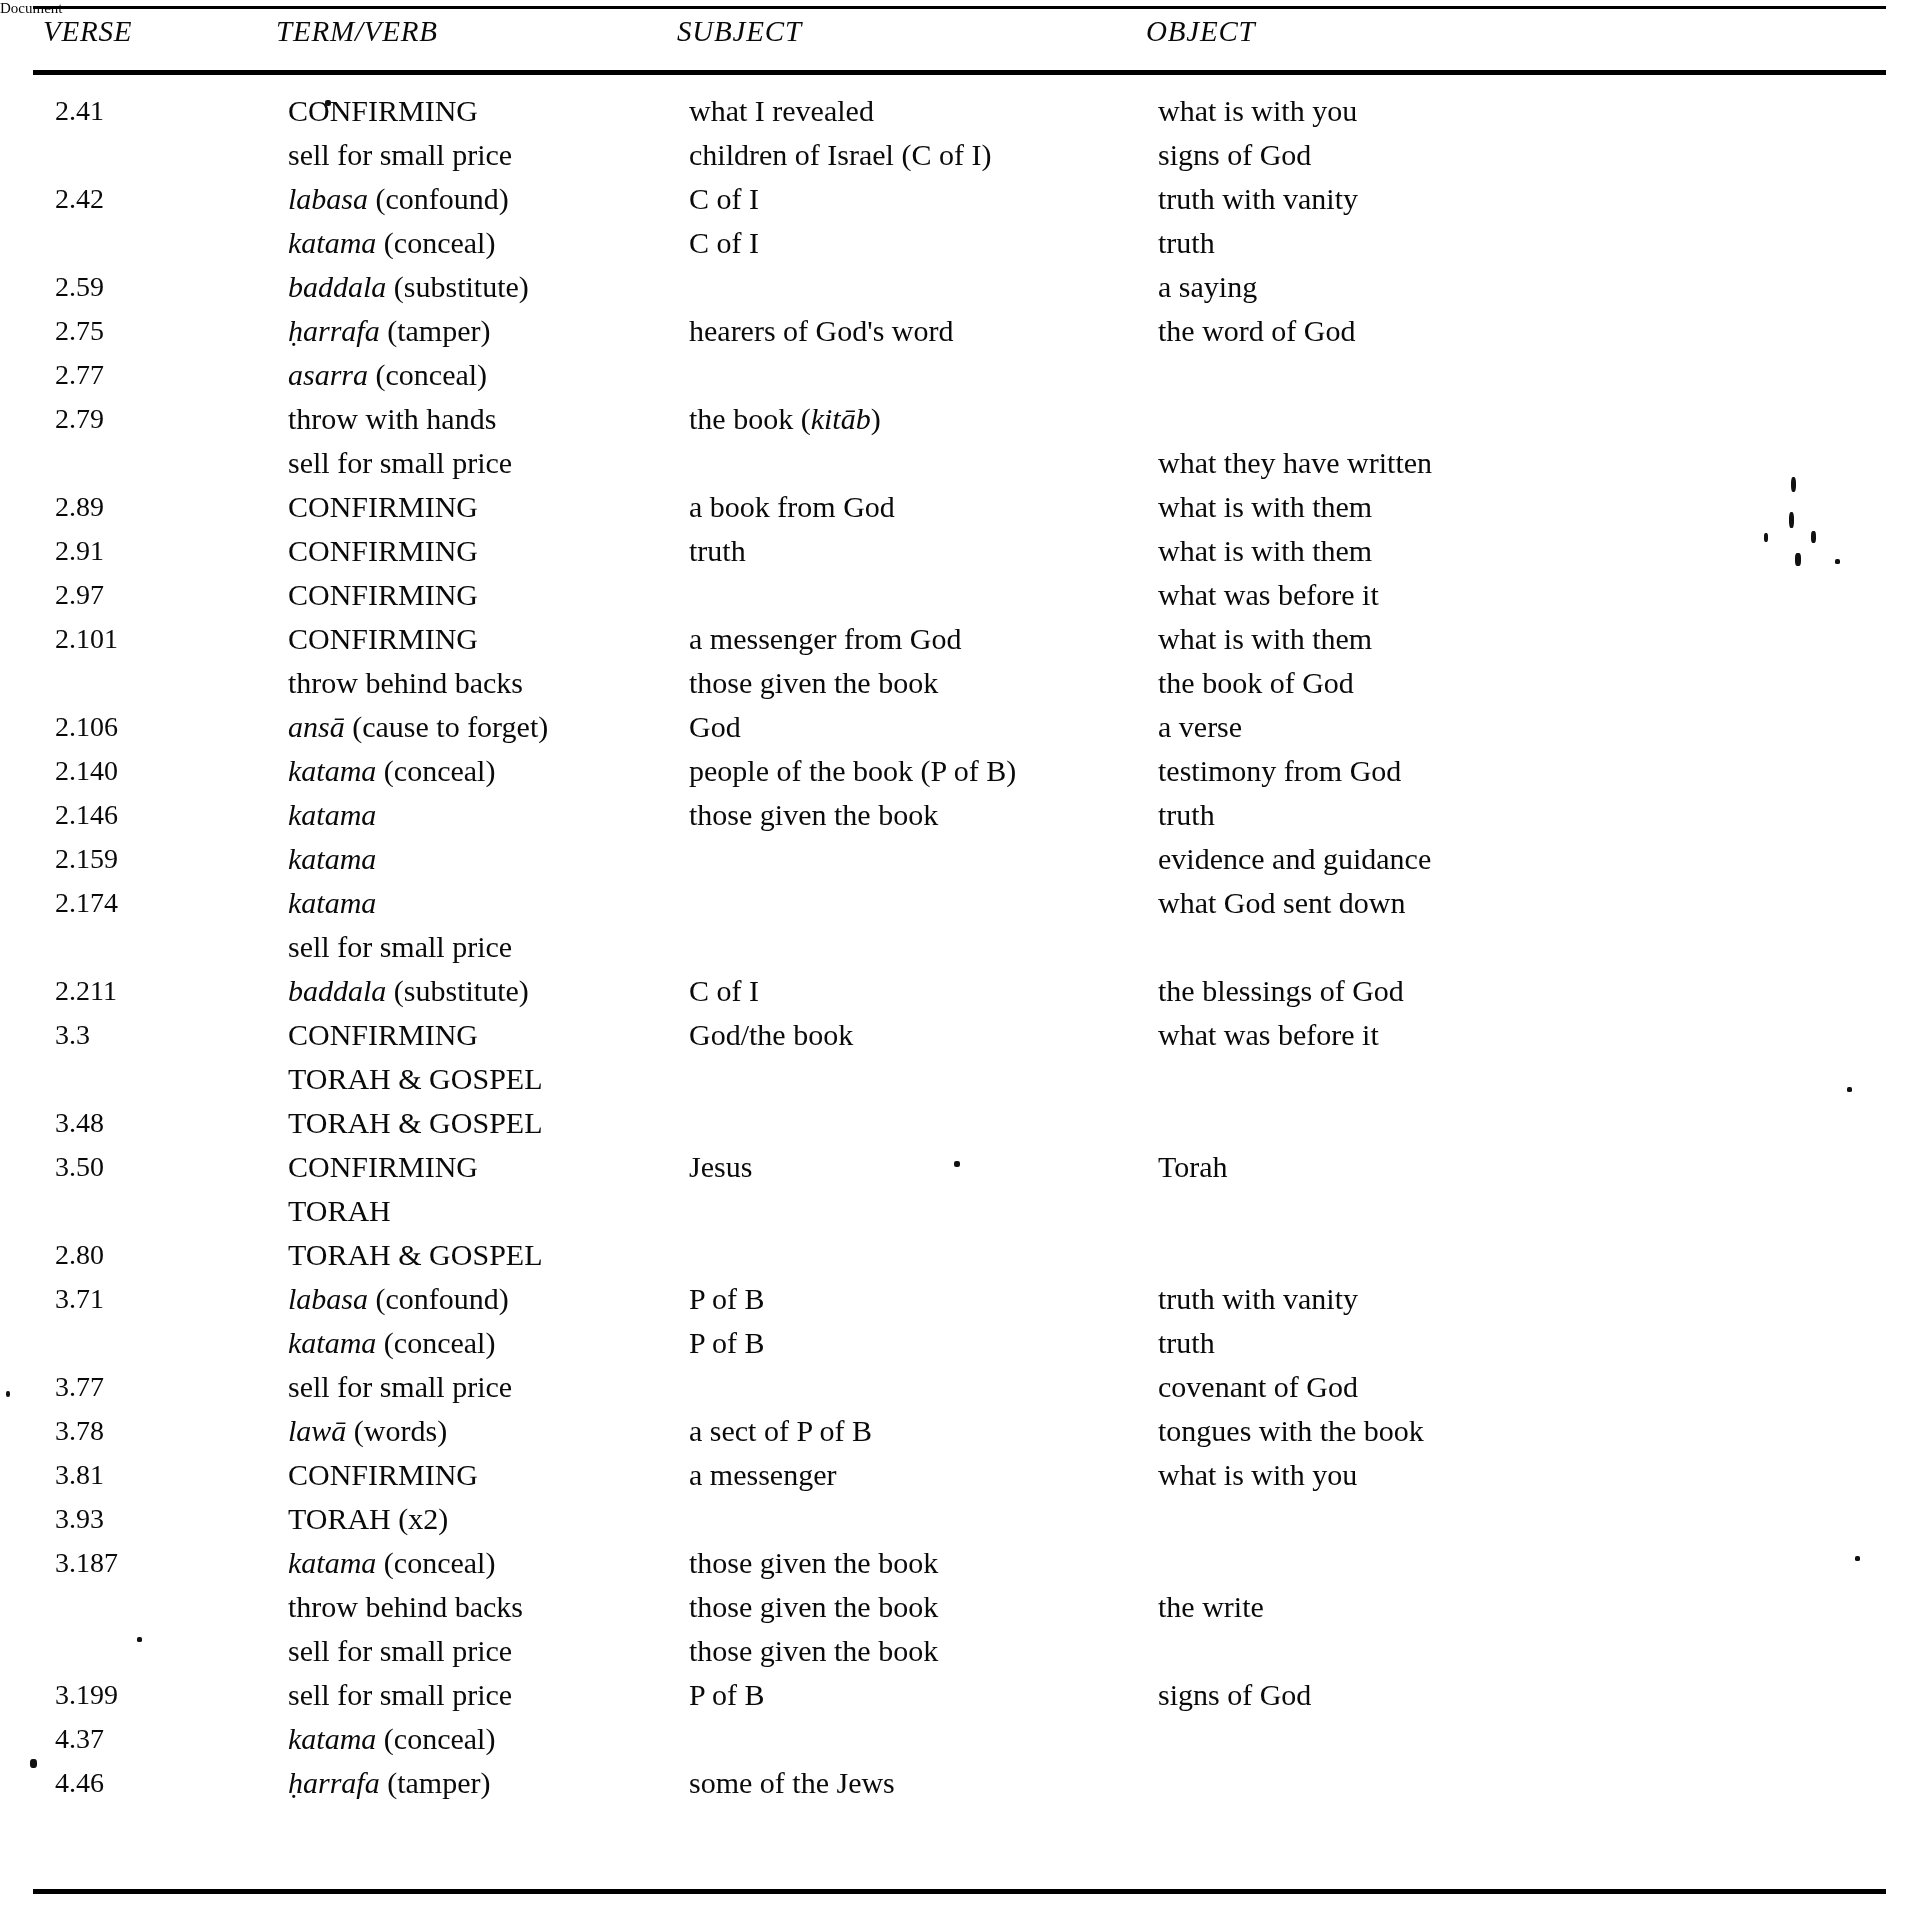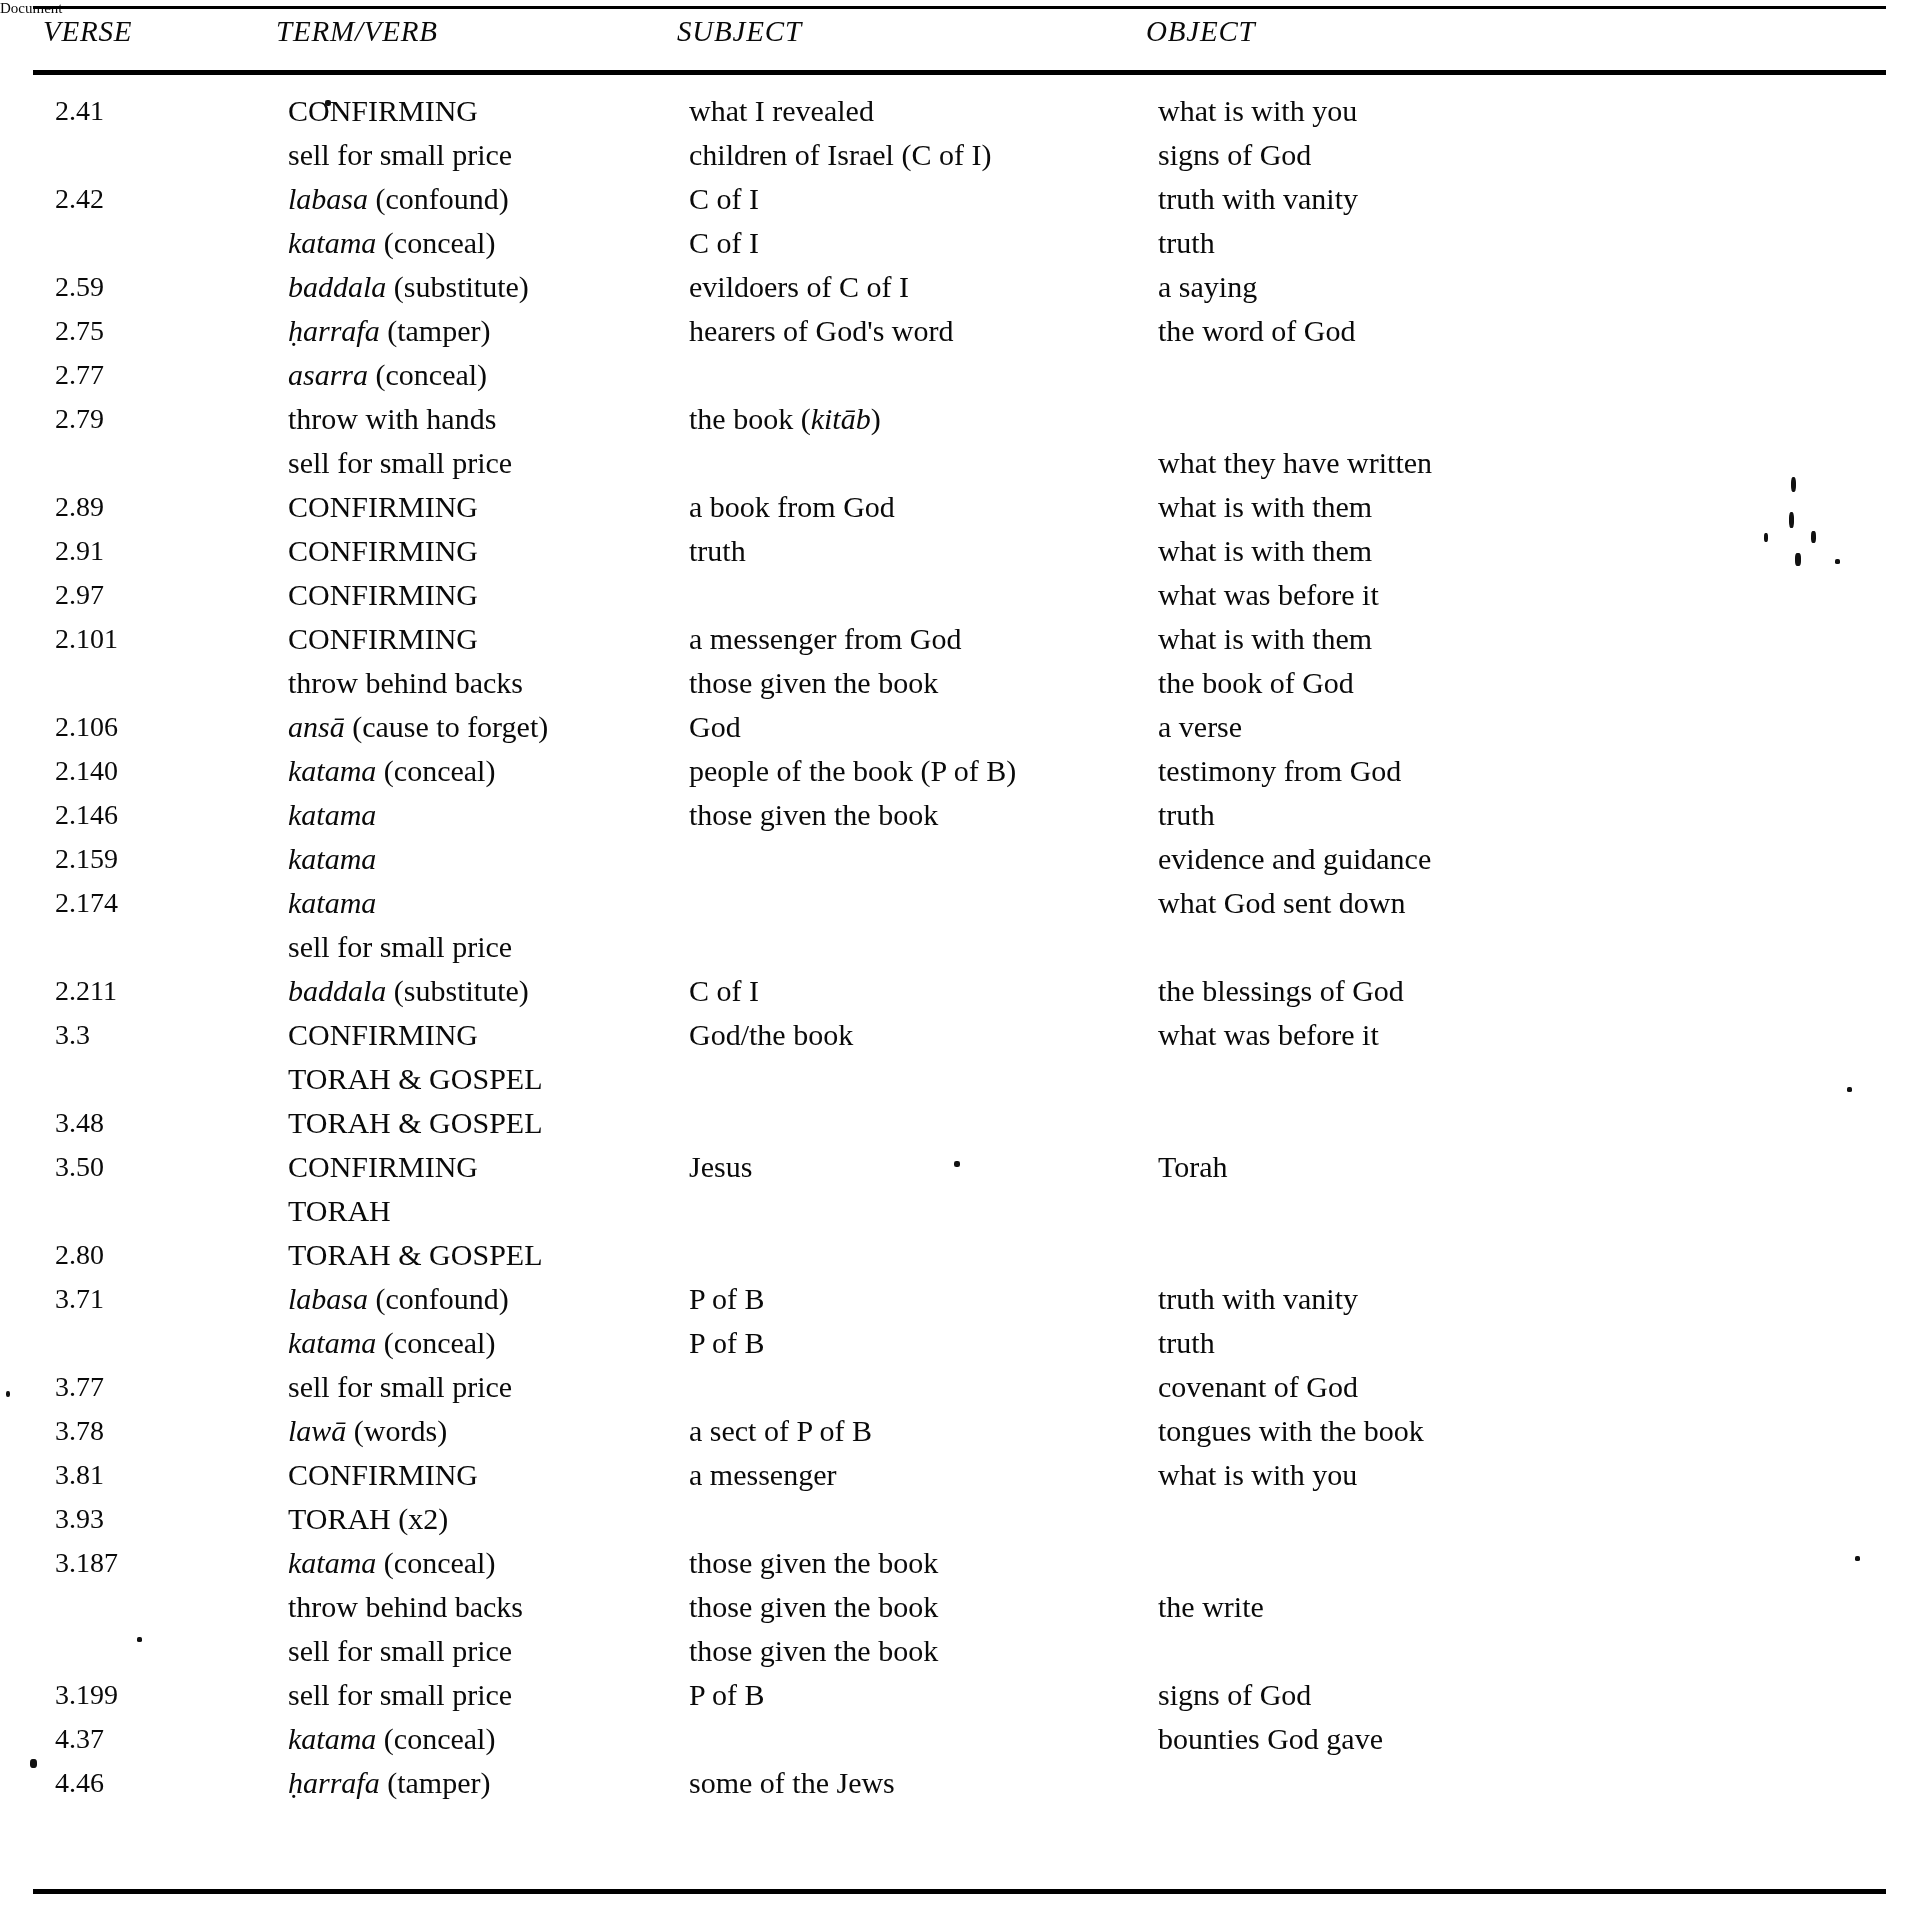--- a/index.html
+++ b/index.html
@@ -130,21 +130,20 @@
       </div>
       <div class="row">
         <div class="cell c-verse"></div>
         <div class="cell c-term"><span class="ital">katama</span><span> (conceal)</span></div>
         <div class="cell c-subject">C of I</div>
         <div class="cell c-object">truth</div>
       </div>
       <div class="row">
         <div class="cell c-verse">2.59</div>
         <div class="cell c-term"><span class="ital">baddala</span><span> (substitute)</span></div>
-        <div class="cell c-subject">evildoers of C of I</div>
         <div class="cell c-object">a saying</div>
       </div>
       <div class="row">
         <div class="cell c-verse">2.75</div>
         <div class="cell c-term"><span class="ital">ḥarrafa</span><span> (tamper)</span></div>
         <div class="cell c-subject">hearers of God's word</div>
         <div class="cell c-object">the word of God</div>
       </div>
       <div class="row">
         <div class="cell c-verse">2.77</div>
@@ -329,21 +328,20 @@
       <div class="row">
         <div class="cell c-verse">3.199</div>
         <div class="cell c-term"><span class="ital"></span><span>sell for small price</span></div>
         <div class="cell c-subject">P of B</div>
         <div class="cell c-object">signs of God</div>
       </div>
       <div class="row">
         <div class="cell c-verse">4.37</div>
         <div class="cell c-term"><span class="ital">katama</span><span> (conceal)</span></div>
         <div class="cell c-subject"></div>
-        <div class="cell c-object">bounties God gave</div>
       </div>
       <div class="row">
         <div class="cell c-verse">4.46</div>
         <div class="cell c-term"><span class="ital">ḥarrafa</span><span> (tamper)</span></div>
         <div class="cell c-subject">some of the Jews</div>
       </div>
     </div>
 
   <div class="speck" style="left:1791px; top:477px; width:4.6px; height:15px;"></div>
   <div class="speck" style="left:1789px; top:512px; width:4.6px; height:16px;"></div>

